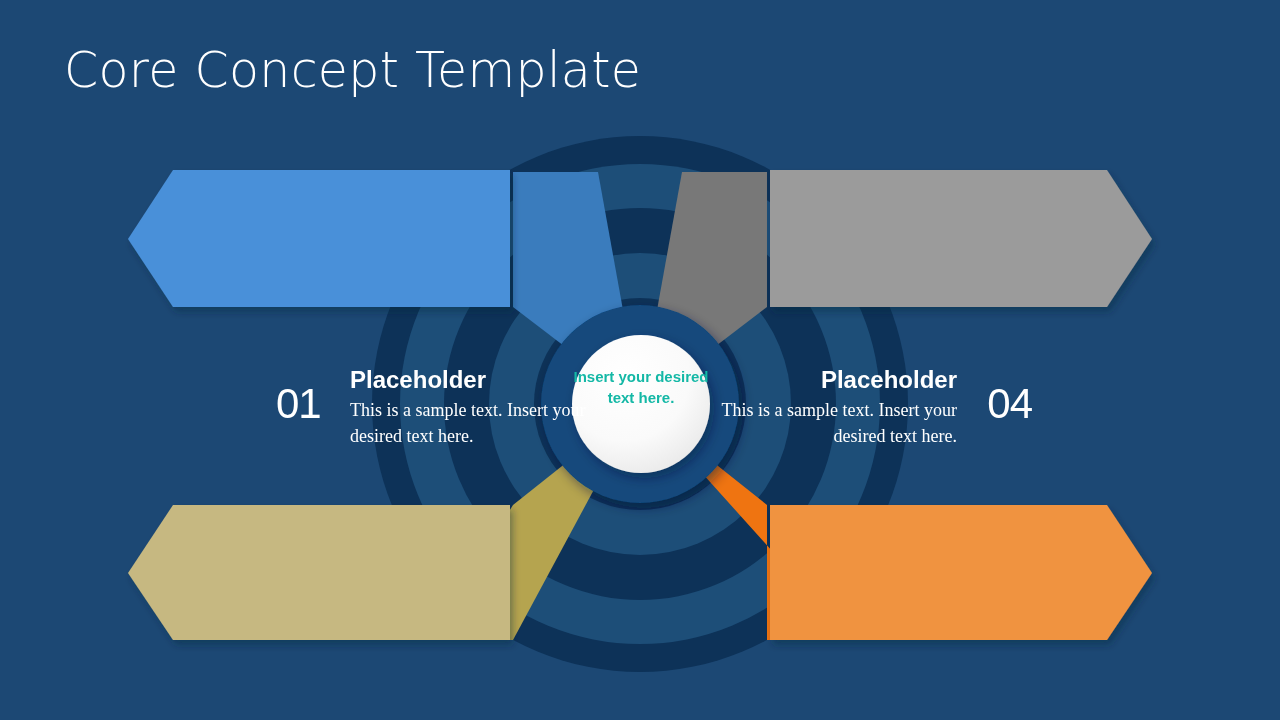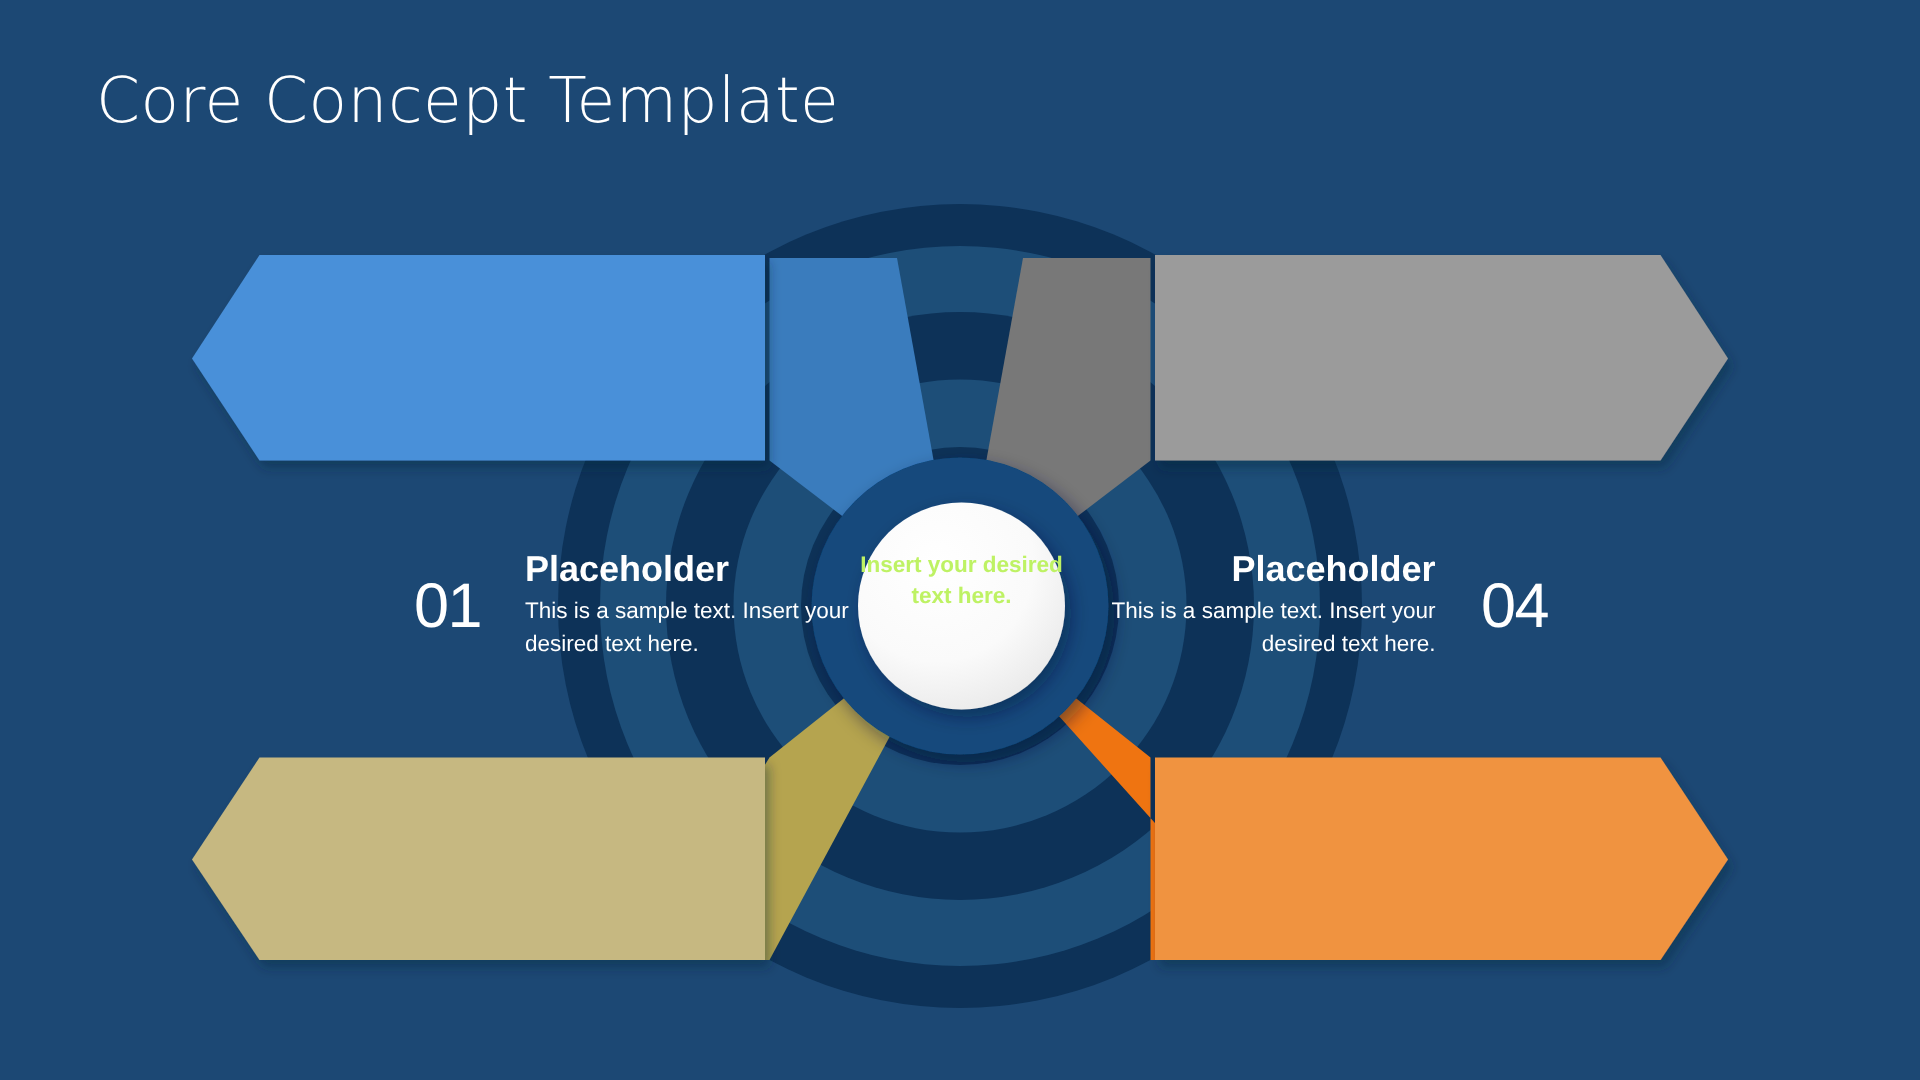--- a/index.html
+++ b/index.html
@@ -8,41 +8,41 @@
     background:#1c4874;
     font-family:"Liberation Sans", sans-serif;
     position:relative;
   }
   #slide{position:absolute;inset:0;width:1280px;height:720px;}
 
   #bg-svg{position:absolute;left:0;top:0;width:1280px;height:720px;}
 
   .title{
     position:absolute;left:64px;top:42px;
-    font-size:42px;font-weight:300;letter-spacing:0.3px;
+    font-size:49px;font-weight:300;letter-spacing:0.3px;
     color:#ffffff;white-space:nowrap;
     font-family:"DejaVu Sans", sans-serif;
   }
 
   .banner{position:absolute;}
   .banner .label{
     position:absolute;color:#ffffff;
   }
   .num{
     font-size:42px;font-weight:normal;line-height:1;
     letter-spacing:-1px;
     font-family:"Liberation Sans", sans-serif;
   }
   .ph-title{
     font-size:24px;font-weight:bold;line-height:1;
     font-family:"Liberation Sans", sans-serif;
   }
   .ph-body{
-    font-size:15px;font-weight:normal;line-height:1.45;
-    font-family:Liberation Sans, sans-serif;
+    font-size:18px;font-weight:normal;line-height:1.45;
+    font-family:Liberation Serif, serif;
   }
 
   
   #banner-01{left:128px;top:170px;width:382px;height:137px;}
   #banner-01 .num{left:148px;top:213px;}
   #banner-01 .ph-title{left:222px;top:198px;}
   #banner-01 .ph-body{left:222px;top:227px;width:240px;}
 
   
   #banner-02{left:770px;top:170px;width:382px;height:137px;}
@@ -51,21 +51,21 @@
   #banner-02 .ph-body{right:195px;top:227px;width:240px;text-align:right;}
 
   
   #banner-03{left:128px;top:505px;width:382px;height:137px;}
 
   
   #banner-04{left:770px;top:505px;width:382px;height:137px;}
 
   .hub-text{
     position:absolute;left:572px;top:366px;width:138px;
-    text-align:center;color:#bef264;
+    text-align:center;color:#14b8a6;
     font-size:15px;font-weight:bold;line-height:1.42;
     font-family:"Liberation Sans", sans-serif;
   }
   .txt-layer{position:absolute;left:0;top:0;width:1280px;height:720px;}
 </style>
 </head>
 <body style="background: rgb(28, 72, 116);">
 
 <div id="slide">
 

